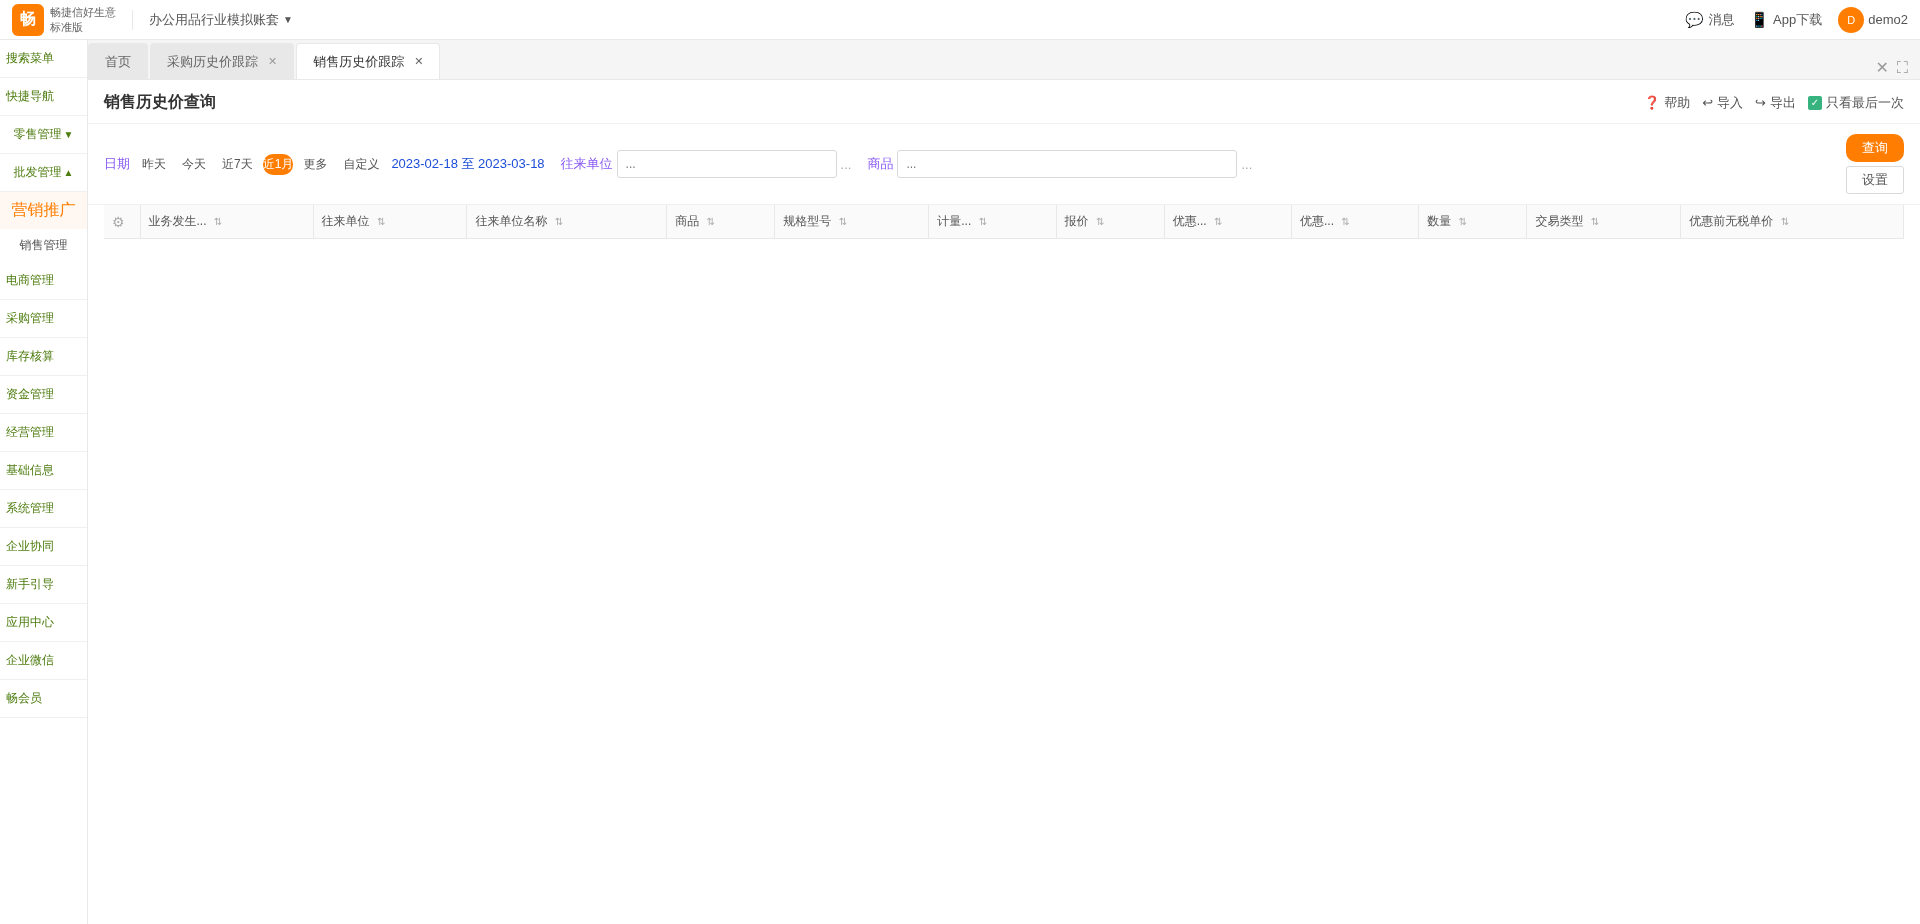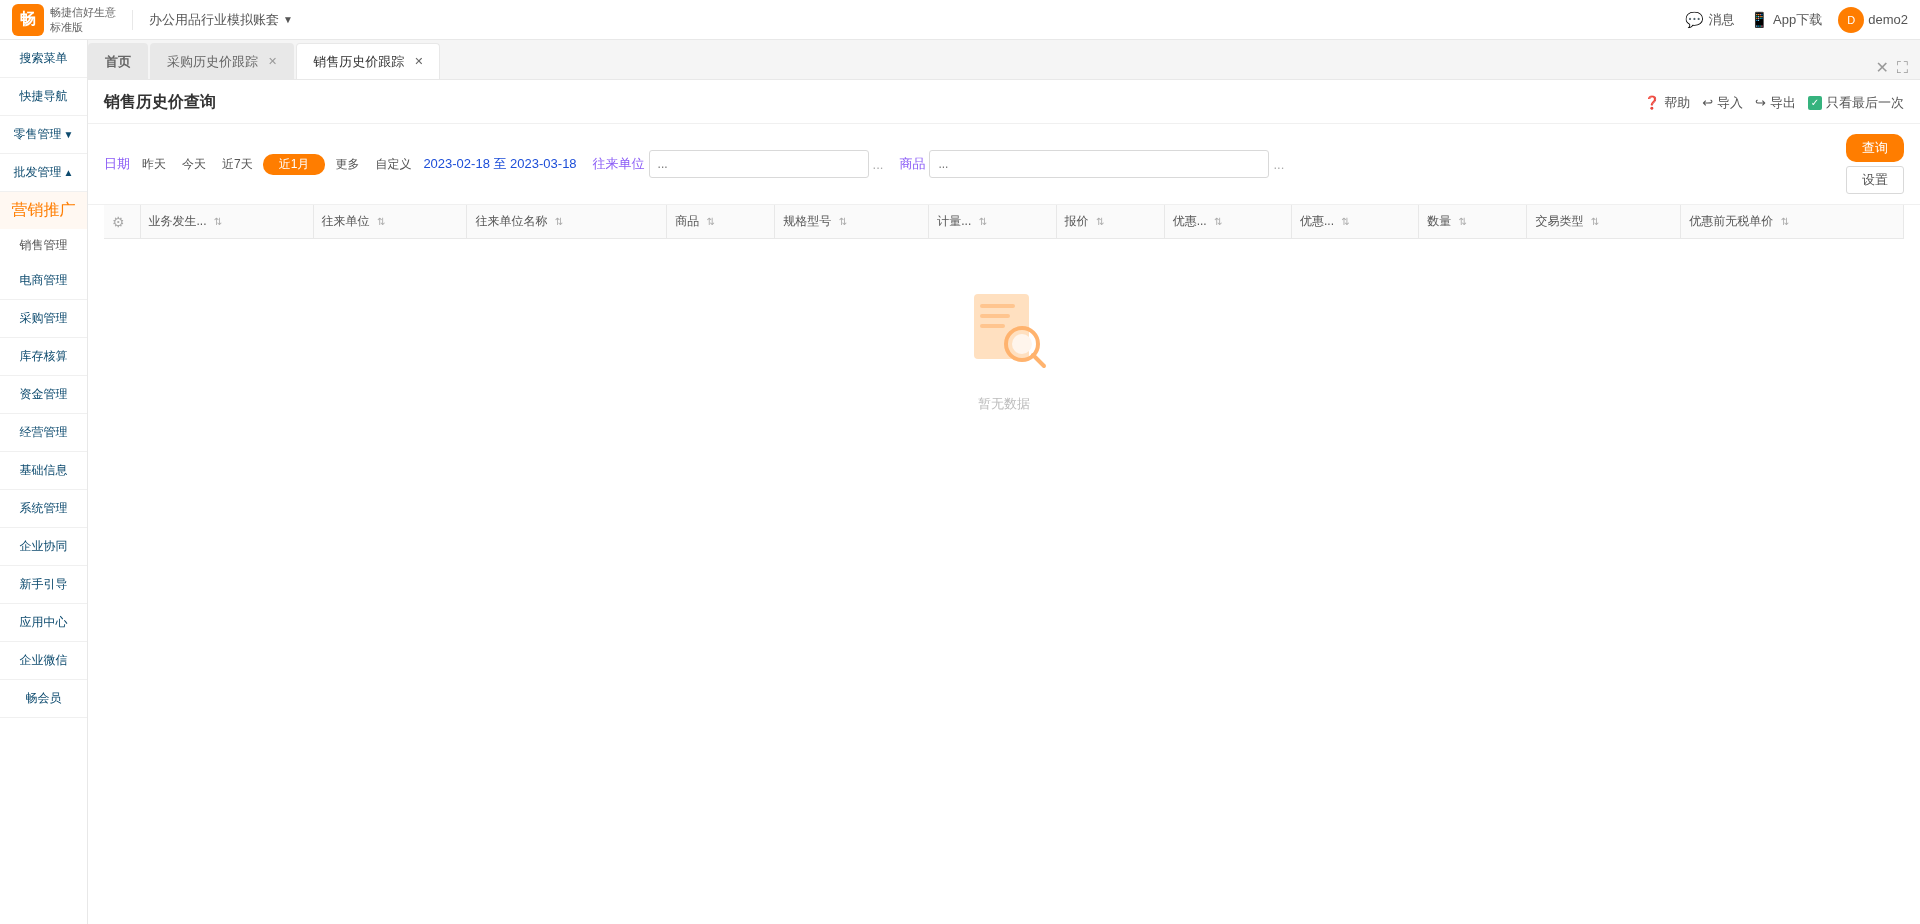--- a/index.html
+++ b/index.html
@@ -14,33 +14,33 @@
     .dropdown-selector { display: flex; align-items: center; gap: 4px; color: #555; font-size: 13px; cursor: pointer; }
     .top-bar-right { display: flex; align-items: center; gap: 16px; color: #555; font-size: 13px; }
     .top-right-item { display: flex; align-items: center; gap: 4px; cursor: pointer; }
     .avatar { width: 26px; height: 26px; background: #ff7d00; border-radius: 50%; display: flex; align-items: center; justify-content: center; color: white; font-size: 11px; }
 
     
     .main-layout { display: flex; flex: 1; overflow: hidden; }
 
     
     .sidebar { width: 88px; background: #fff; border-right: 1px solid #e8e8e8; display: flex; flex-direction: column; flex-shrink: 0; overflow-y: auto; }
-    .sidebar-item { padding: 10px 6px; text-align: center; cursor: pointer; color: #0c4a6e; font-size: 12px; border-bottom: 1px solid #f0f0f0; }
+    .sidebar-item { padding: 10px 6px; text-align: left; cursor: pointer; color: #4d7c0f; font-size: 12px; border-bottom: 1px solid #f0f0f0; }
     .sidebar-item.has-arrow { display: flex; align-items: center; justify-content: center; gap: 2px; }
     .sidebar-item .arrow { font-size: 10px; }
     .sidebar-section { background: #fff8f2; padding: 8px 6px; text-align: center; font-size: 16px; color: #ff7d00; cursor: pointer; }
     .sidebar-sub { padding: 8px 6px; text-align: center; font-size: 12px; color: #555; cursor: pointer; background: #fff; }
 
     
     .content-area { flex: 1; display: flex; flex-direction: column; overflow: hidden; }
 
     
     .tab-bar { height: 40px; background: #f5f5f5; display: flex; align-items: flex-end; padding-left: 0; border-bottom: 1px solid #e8e8e8; flex-shrink: 0; }
     .tab { height: 36px; padding: 0 16px; display: flex; align-items: center; gap: 6px; font-size: 13px; cursor: pointer; border: 1px solid transparent; border-bottom: none; border-radius: 4px 4px 0 0; background: #e8e8e8; color: #666; margin-right: 2px; }
-    .tab.home { background: #e8e8e8; font-weight: bold; }
+    .tab.home { background: #e8e8e8; }
     .tab.active { background: #fff; color: #333; border-color: #e8e8e8; }
     .tab .close-btn { font-size: 11px; color: #999; margin-left: 4px; cursor: pointer; }
     .tab.active .close-btn { color: #666; }
     .tab-extra { margin-left: auto; display: flex; align-items: center; gap: 8px; padding-right: 12px; padding-bottom: 2px; }
     .tab-extra-btn { font-size: 16px; color: #999; cursor: pointer; }
 
     
     .page-content { flex: 1; background: #fff; overflow: hidden; display: flex; flex-direction: column; }
 
     
@@ -50,21 +50,21 @@
     .action-btn { display: flex; align-items: center; gap: 4px; color: #555; font-size: 13px; cursor: pointer; }
     .checkbox-label { display: flex; align-items: center; gap: 4px; font-size: 13px; color: #555; }
     .checkbox-teal { width: 14px; height: 14px; background: #36b37e; border-radius: 2px; display: flex; align-items: center; justify-content: center; color: white; font-size: 10px; }
 
     
     .filter-area { padding: 10px 16px; border-bottom: 1px solid #f0f0f0; display: flex; align-items: center; gap: 16px; flex-wrap: wrap; }
     .filter-group { display: flex; align-items: center; gap: 6px; }
     .filter-label { color: #8b5cf6; font-size: 13px; }
     .date-buttons { display: flex; align-items: center; gap: 4px; }
     .date-btn { padding: 2px 6px; border-radius: 3px; font-size: 12px; cursor: pointer; color: #555; background: transparent; border: none; }
-    .date-btn.active { background: #ff7d00; color: white; border-radius: 10px; padding: 2px 16px; }
+    .date-btn.active { background: #ff7d00; color: white; border-radius: 10px; padding: 2px 0; }
     .date-range { font-size: 13px; color: #1d4ed8; }
     .filter-input-group { display: flex; align-items: center; gap: 4px; }
     .filter-input { border: 1px solid #d9d9d9; border-radius: 3px; padding: 3px 8px; font-size: 12px; color: #555; min-width: 200px; height: 28px; outline: none; }
     .filter-dots { color: #aaa; font-size: 13px; cursor: pointer; }
 
     
     .query-btns { display: flex; flex-direction: column; gap: 4px; margin-left: auto; }
     .btn-query { background: #ff7d00; color: white; border: none; padding: 5px 16px; border-radius: 10px; cursor: pointer; font-size: 13px; }
     .btn-settings { background: white; color: #555; border: 1px solid #d9d9d9; padding: 4px 14px; border-radius: 3px; cursor: pointer; font-size: 13px; }
 
@@ -304,34 +304,17 @@
               <th>
                 <span>优惠前无税单价</span>
                 <span class="sort-icon">⇅</span>
               </th>
             </tr>
           </thead>
           <tbody id="table-body">
           </tbody>
         </table>
 
-        <div class="empty-state">
-          <div class="empty-icon">
-            <svg viewBox="0 0 100 100" xmlns="http://www.w3.org/2000/svg" width="100" height="100">
-
-              <rect x="20" y="15" width="55" height="65" rx="4" fill="#ffe0c0"></rect>
-              <rect x="26" y="25" width="35" height="4" rx="2" fill="#ffb36e" opacity="0.6"></rect>
-              <rect x="26" y="35" width="30" height="4" rx="2" fill="#ffb36e" opacity="0.6"></rect>
-              <rect x="26" y="45" width="25" height="4" rx="2" fill="#ffb36e" opacity="0.6"></rect>
-
-              <circle cx="68" cy="65" r="16" fill="none" stroke="#ffb36e" stroke-width="4"></circle>
-              <line x1="79" y1="76" x2="90" y2="87" stroke="#ffb36e" stroke-width="4" stroke-linecap="round"></line>
-
-              <circle cx="68" cy="65" r="10" fill="#fff5ec"></circle>
-            </svg>
-          </div>
-          <div class="empty-text">暂无数据</div>
-        </div>
       </div>
 
     </div>
   </div>
 </div>
 
 </body></html>

